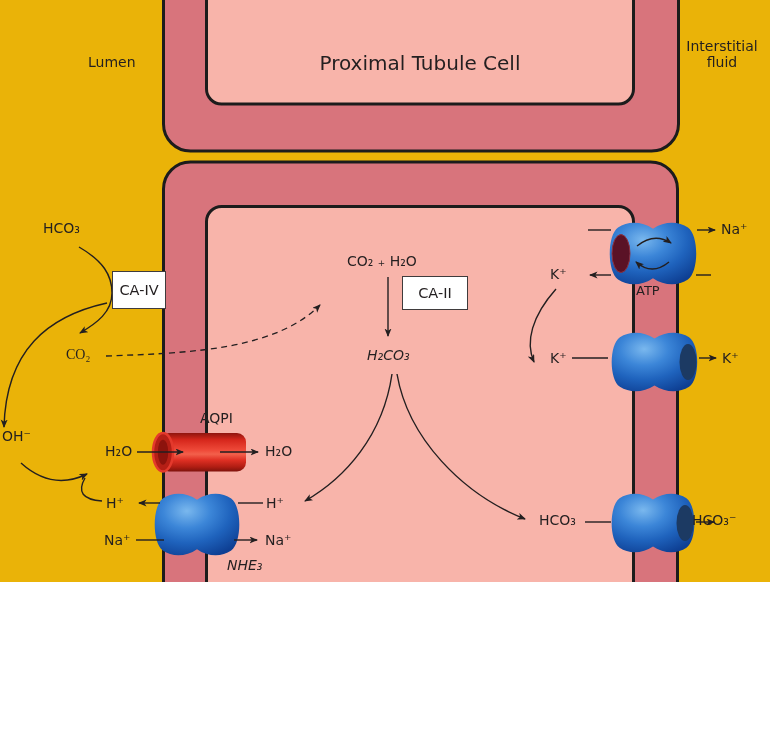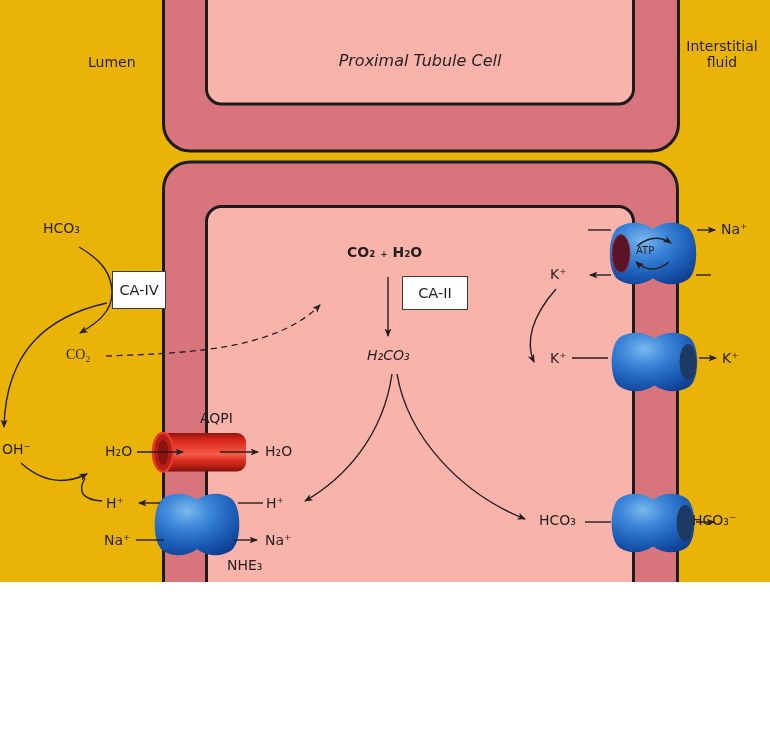--- a/index.html
+++ b/index.html
@@ -4,27 +4,27 @@
 <style>
   html,body{margin:0;padding:0;background:#ffffff;}
   #stage{
     position:relative;width:770px;height:582px;background:#eab308;overflow:hidden;
     font-family:"DejaVu Sans","Liberation Sans",sans-serif;color:#231f20;
   }
   #diagram-svg{position:absolute;left:0;top:0;}
   .lbl{position:absolute;font-size:14px;line-height:1.15;white-space:nowrap;color:#231f20;}
   .lbl.center{transform:translateX(-50%);text-align:center;}
   .lbl.multiline{white-space:pre-line;}
-  .title{font-size:16px;font-style:italic;}
+  .title{font-size:20px;}
   .enzyme-box{
     position:absolute;background:#ffffff;border:1.5px solid #3f3b3c;
     display:flex;align-items:center;justify-content:center;
     font-size:14.5px;box-sizing:border-box;
   }
-  .atp-lbl{font-size:10px;}
+  .atp-lbl{font-size:13px;margin-top:39px;}
   .footer{
     position:absolute;left:16px;top:712px;font-size:11px;line-height:14.5px;
     font-family:"DejaVu Sans","Liberation Sans",sans-serif;white-space:nowrap;
   }
   .mem{fill:var(--membrane,#d8747c);stroke:var(--outline,#1c1c1c);stroke-width:3;}
   .cyt{fill:var(--cytoplasm,#f8b4aa);stroke:var(--outline,#1c1c1c);stroke-width:3;}
   .flow{fill:none;stroke:#231f20;stroke-width:1.4;}
   .flow-dashed{fill:none;stroke:#231f20;stroke-width:1.3;stroke-dasharray:6 4.5;}
 </style>
 </head>
@@ -140,33 +140,33 @@
 
   <div class="enzyme-box" style="left:112px;top:271px;width:54px;height:38px;">
     <span>CA-IV</span>
   </div>
   <div class="enzyme-box" style="left:402px;top:276px;width:66px;height:34px;">
     <span>CA-II</span>
   </div>
 
   <div class="lbl" style="left:43px;top:220px;">HCO₃</div>
   <div class="lbl" style="left:66px;top:347px;font-family:Liberation Serif, serif;">CO₂</div>
-  <div class="lbl" style="left:2px;top:441px;">OH⁻</div>
+  <div class="lbl" style="left:2px;top:428px;">OH⁻</div>
   <div class="lbl" style="left:105px;top:443px;">H₂O</div>
   <div class="lbl" style="left:106px;top:495px;">H⁺</div>
   <div class="lbl" style="left:104px;top:532px;">Na⁺</div>
 
   <div class="lbl" style="left:200px;top:410px;">AQPI</div>
-  <div class="lbl" style="left:227px;top:557px;">NHE₃</div>
+  <div class="lbl" style="left:227px;top:557px;font-style:italic;">NHE₃</div>
   <div class="lbl atp-lbl" style="left:636px;top:245px;">ATP</div>
 
   <div class="lbl" style="left:265px;top:443px;">H₂O</div>
   <div class="lbl" style="left:266px;top:495px;">H⁺</div>
   <div class="lbl" style="left:265px;top:532px;">Na⁺</div>
-  <div class="lbl" style="left:347px;top:244px;font-weight:bold;">CO₂ ₊ H₂O</div>
+  <div class="lbl" style="left:347px;top:253px;">CO₂ ₊ H₂O</div>
   <div class="lbl" style="left:367px;top:347px;font-style:italic;">H₂CO₃</div>
   <div class="lbl" style="left:539px;top:512px;">HCO₃</div>
   <div class="lbl" style="left:550px;top:266px;">K⁺</div>
   <div class="lbl" style="left:550px;top:350px;">K⁺</div>
 
   <div class="lbl" style="left:721px;top:221px;">Na⁺</div>
   <div class="lbl" style="left:722px;top:350px;">K⁺</div>
   <div class="lbl" style="left:692px;top:512px;">HCO₃⁻</div>
 
 

